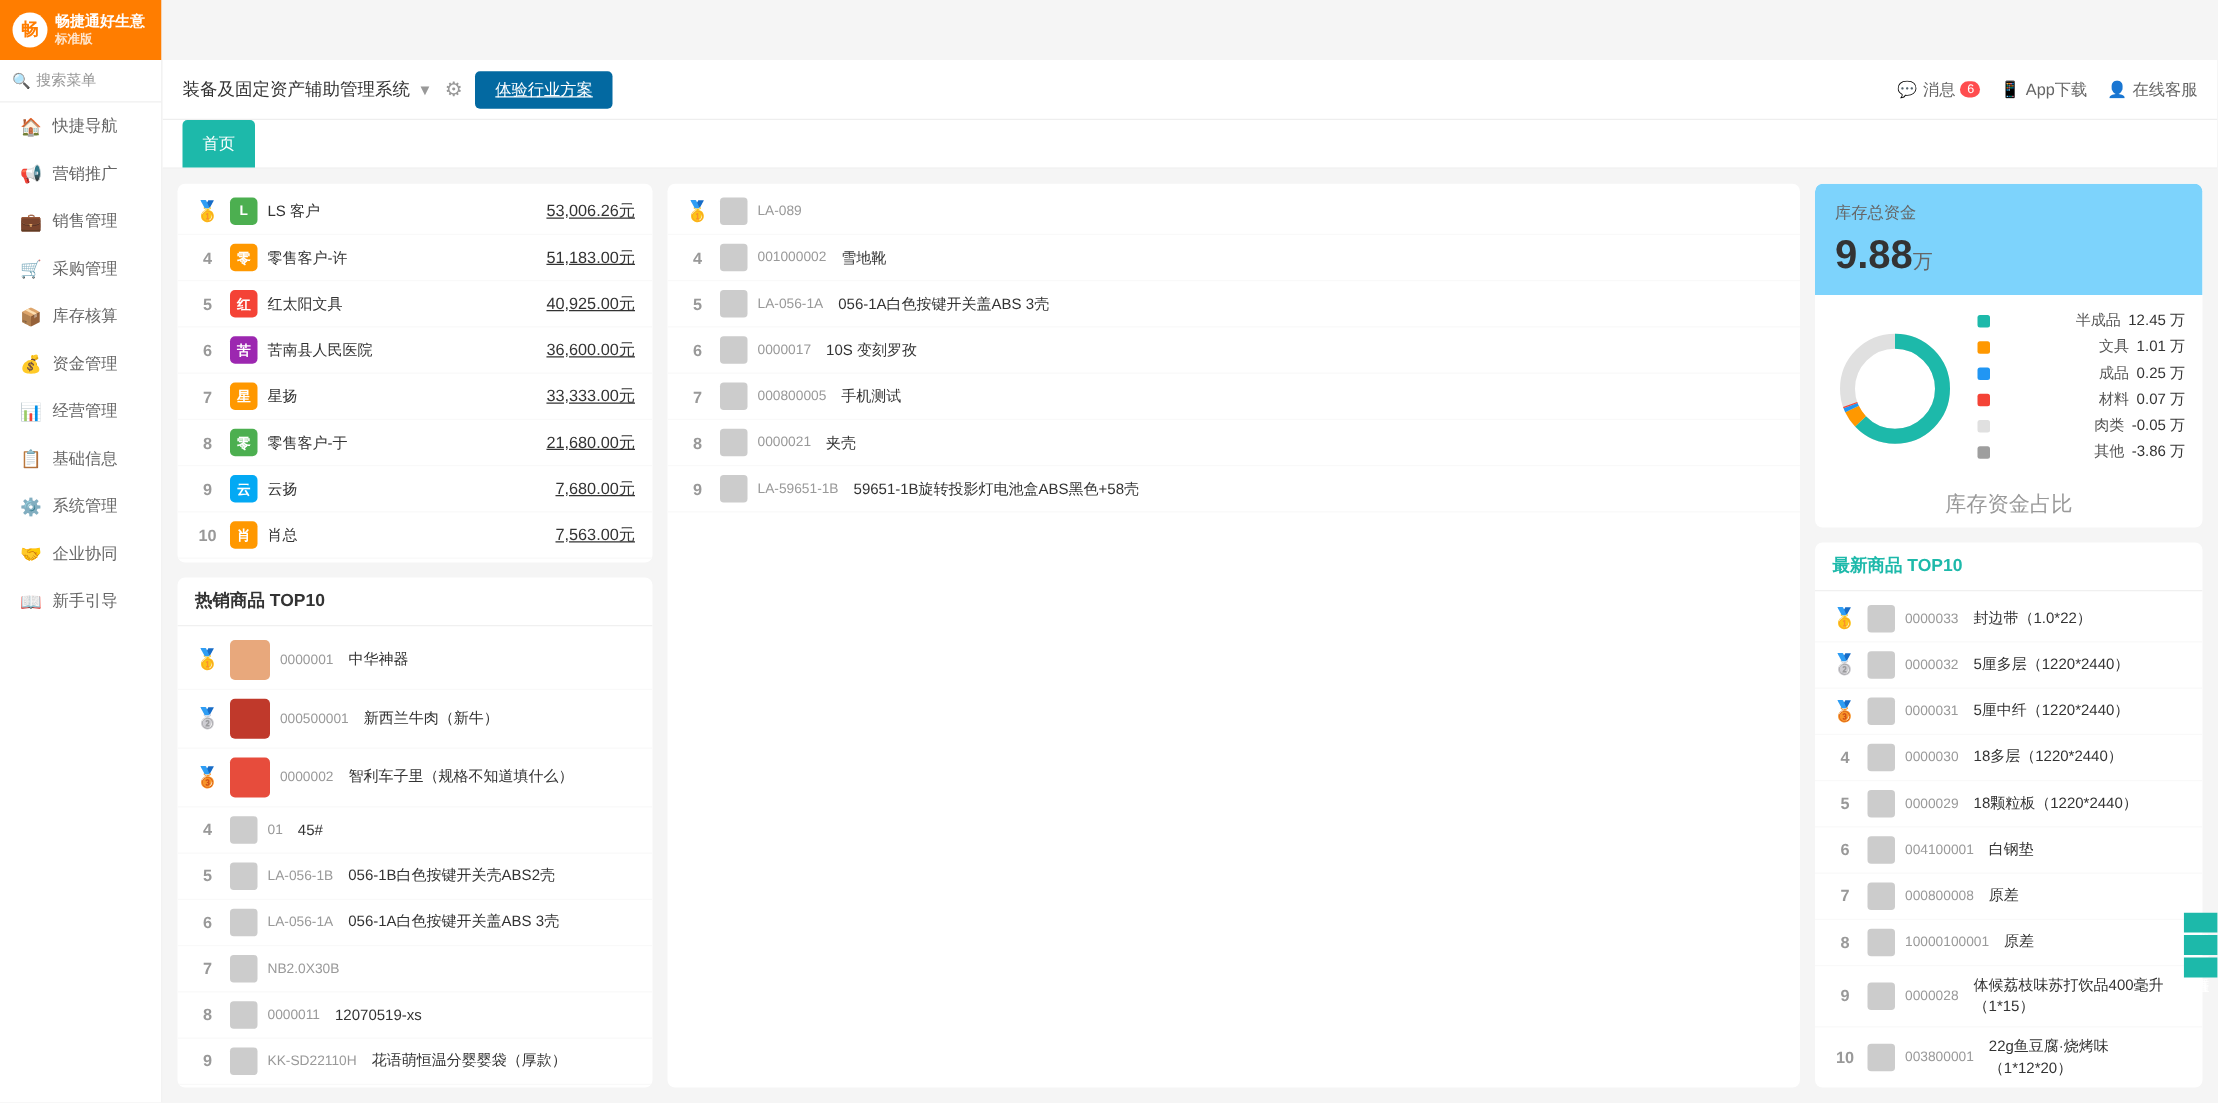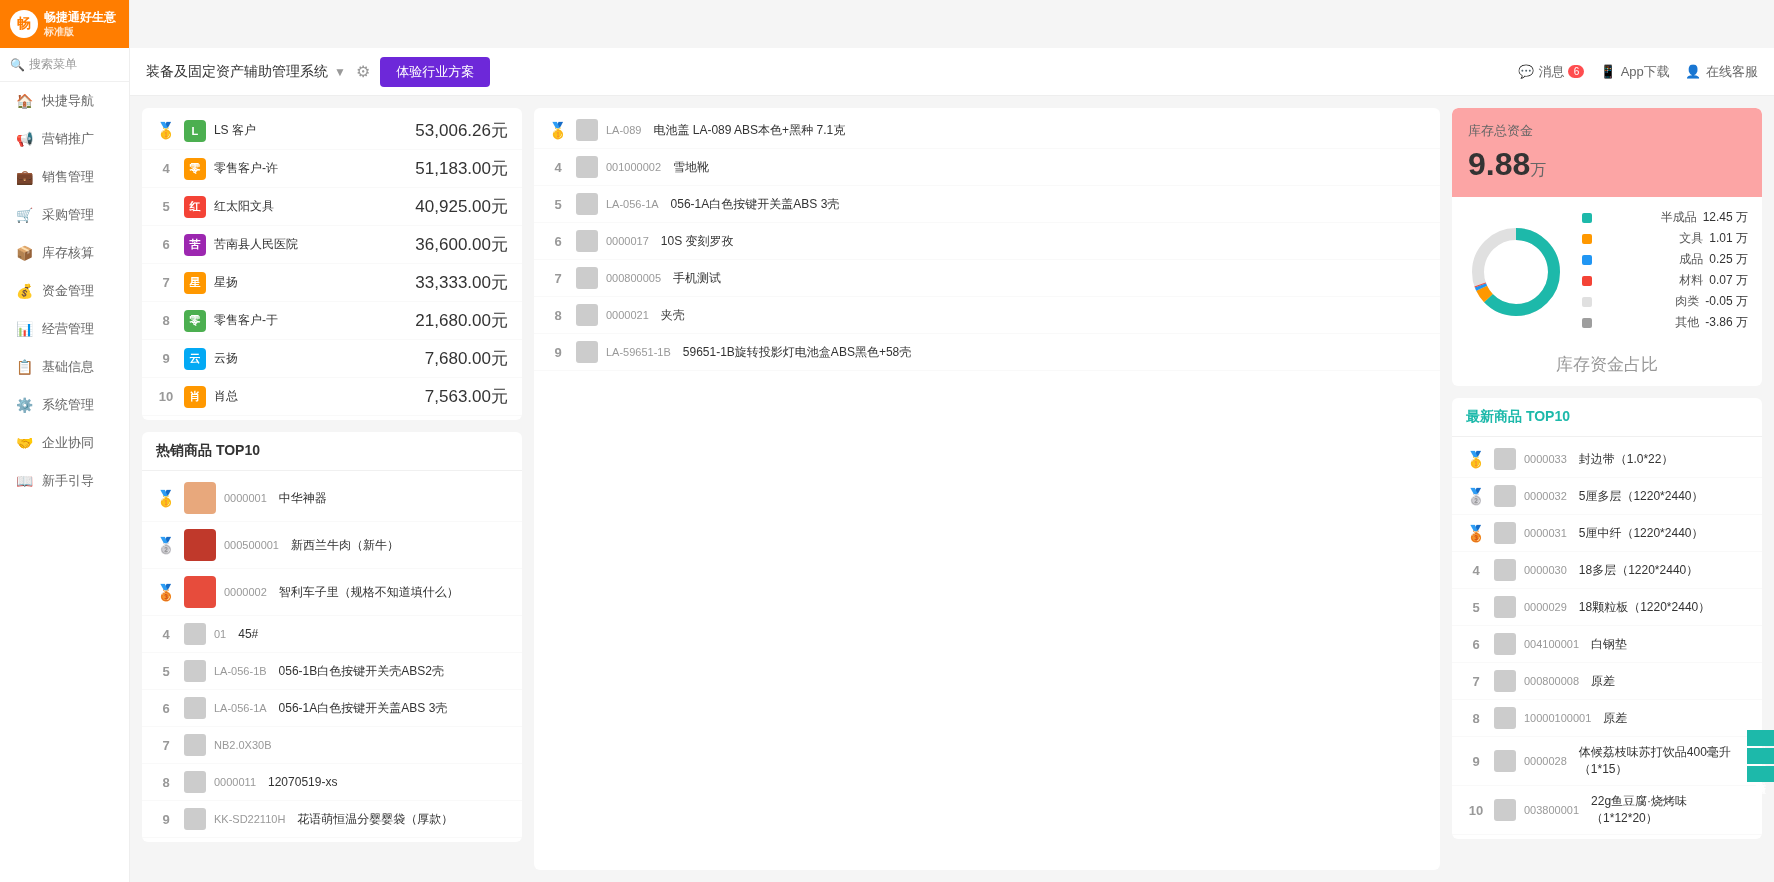--- a/index.html
+++ b/index.html
@@ -70,24 +70,25 @@
       gap: 10px;
       flex-shrink: 0;
     }
     .topbar-title {
       font-size: 14px; color: #333;
       display: flex; align-items: center; gap: 6px;
     }
     .topbar-title .dropdown-arrow { color: #999; font-size: 12px; }
     .topbar-gear { color: #999; cursor: pointer; font-size: 16px; }
     .topbar-btn {
-      background: #6d28d9; color: #fff;
+      background: #0369a1; color: #fff;
       border: none; border-radius: 4px;
       padding: 6px 16px; font-size: 13px;
       cursor: pointer;
+      text-decoration: underline;
     }
     .topbar-right {
       margin-left: auto;
       display: flex; align-items: center; gap: 16px;
       color: #666; font-size: 13px;
     }
     .topbar-right .badge-item {
       display: flex; align-items: center; gap: 4px; cursor: pointer;
     }
     .badge {
@@ -183,21 +184,21 @@
     .rank-img {
       width: 32px; height: 32px;
       border-radius: 4px;
       background: #eee;
       flex-shrink: 0;
       display: flex; align-items: center; justify-content: center;
       color: #bbb; font-size: 10px;
     }
     .rank-name { flex: 1; color: #333; font-size: 12px; }
     .rank-code { color: #999; font-size: 11px; margin-right: 4px; }
-    .rank-value { color: #333; font-size: 17px; font-weight: 500; }
+    .rank-value { color: #333; font-size: 13px; font-weight: 500; text-decoration: underline; }
     .rank-gray-box {
       width: 22px; height: 22px;
       background: #ccc;
       border-radius: 3px;
       flex-shrink: 0;
     }
 
     
     .donut-section {
       display: flex; align-items: center; gap: 16px;
@@ -332,20 +333,23 @@
         <span>📱</span>
         <span>App下载</span>
       </div>
       <div class="badge-item">
         <span>👤</span>
         <span>在线客服</span>
       </div>
     </div>
   </div>
 
+  <div class="page-tabs">
+    <span class="tab-item active">首页</span>
+  </div>
 
   <div class="content">
 
     <div class="col-left">
 
       <div class="card">
         <div class="rank-list">
           <div class="rank-item">
             <span style="font-size:16px;color:#ff7d00;">🥇</span>
             <div class="rank-badge" style="background:#4caf50;">L</div>
@@ -459,21 +463,20 @@
       </div>
     </div>
 
     <div class="col-mid">
       <div class="card" style="flex:1;">
         <div class="rank-list">
           <div class="rank-item">
             <span style="font-size:16px;color:#ff7d00;">🥇</span>
             <div class="rank-gray-box"></div>
             <span class="rank-code">LA-089</span>
-            <span class="rank-name">电池盖 LA-089 ABS本色+黑种 7.1克</span>
           </div>
           <div class="rank-item">
             <span class="rank-num">4</span>
             <div class="rank-gray-box"></div>
             <span class="rank-code">001000002</span>
             <span class="rank-name">雪地靴</span>
           </div>
           <div class="rank-item">
             <span class="rank-num">5</span>
             <div class="rank-gray-box"></div>
@@ -504,21 +507,21 @@
             <span class="rank-code">LA-59651-1B</span>
             <span class="rank-name">59651-1B旋转投影灯电池盒ABS黑色+58壳</span>
           </div>
         </div>
       </div>
     </div>
 
     <div class="col-right">
 
       <div class="card">
-        <div style="background:#fca5a5;padding:14px 16px;border-radius:6px 6px 0 0;">
+        <div style="background:#7dd3fc;padding:14px 16px;border-radius:6px 6px 0 0;">
           <div style="font-size:13px;color:#666;margin-bottom:6px;">库存总资金</div>
           <div style="font-size:32px;font-weight:bold;color:#333;">
             <span>9.88</span><span style="font-size:16px;font-weight:normal;color:#666;">万</span>
           </div>
         </div>
 
         <div class="donut-section">
           <svg class="donut-chart" viewBox="0 0 100 100">
 
             <circle cx="50" cy="50" r="38" fill="none" stroke="#e0e0e0" stroke-width="12"></circle>

